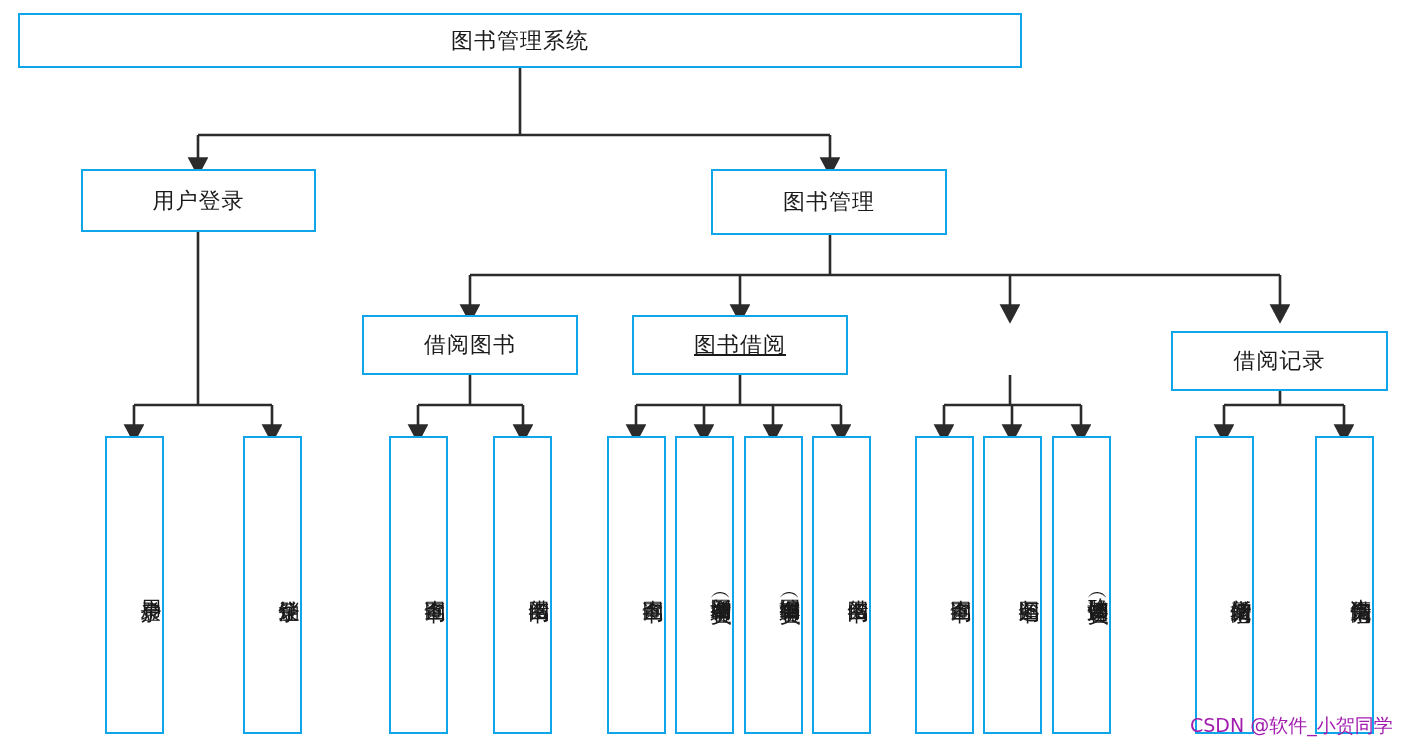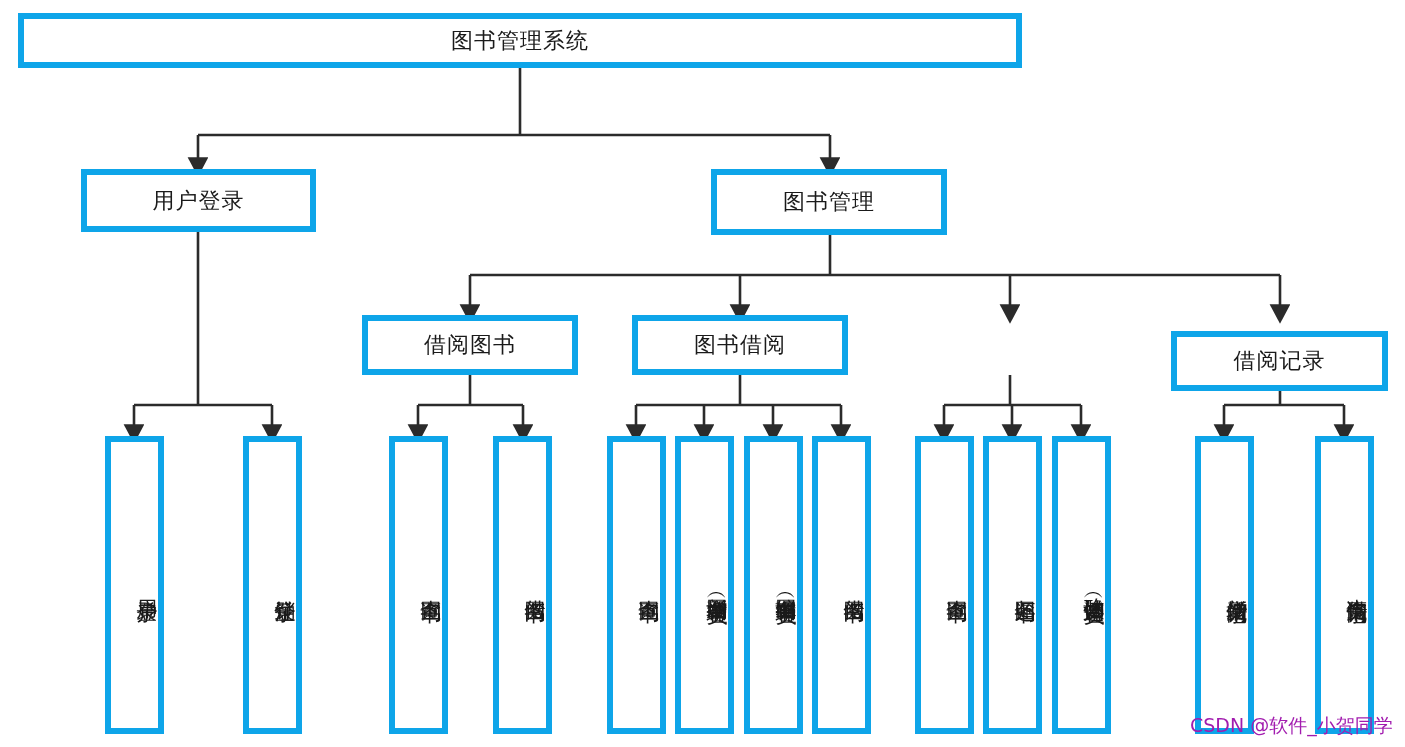--- a/index.html
+++ b/index.html
@@ -19,21 +19,21 @@
     position: absolute;
     left: 0;
     top: 0;
     width: 1405px;
     height: 747px;
     pointer-events: none;
   }
   .node {
     position: absolute;
     box-sizing: border-box;
-    border: 6px solid #0ea5e9;
+    border: 2px solid #0ea5e9;
     background: #ffffff;
     display: flex;
     align-items: center;
     justify-content: center;
     color: #1a1a1a;
   }
   .node.horiz {
     font-size: 22px;
     letter-spacing: 1px;
   }
@@ -125,21 +125,21 @@
   <div class="node horiz" style="left:81px; top:169px; width:235px; height:63px;">
     <span>用户登录</span>
   </div>
   <div class="node horiz" style="left:711px; top:169px; width:236px; height:66px;font-family:Liberation Mono, monospace;">
     <span>图书管理</span>
   </div>
 
   <div class="node horiz" style="left:362px; top:315px; width:216px; height:60px;">
     <span>借阅图书</span>
   </div>
-  <div class="node horiz" style="left:632px; top:315px; width:216px; height:60px;">
+  <div class="node horiz" style="left:632px; top:315px; width:216px; height:60px;text-decoration:underline;">
     <span>图书借阅</span>
   </div>
   <div class="node horiz" style="left:1171px; top:315px; width:217px; height:60px;margin-top:16px;">
     <span>借阅记录</span>
   </div>
 
   <div class="node vert" style="left:105px; top:436px; width:59px; height:298px;">
     <span>用户登录</span>
   </div>
   <div class="node vert" style="left:243px; top:436px; width:59px; height:298px;">

